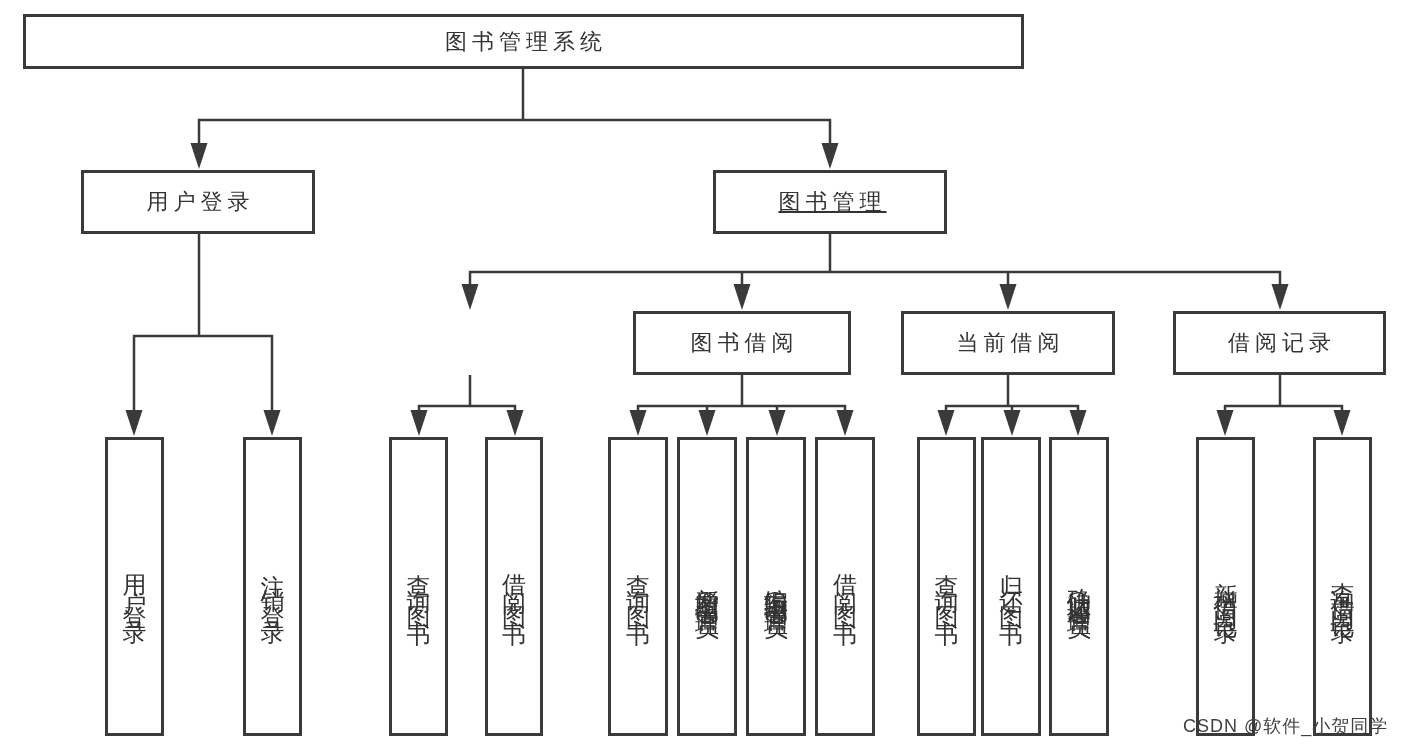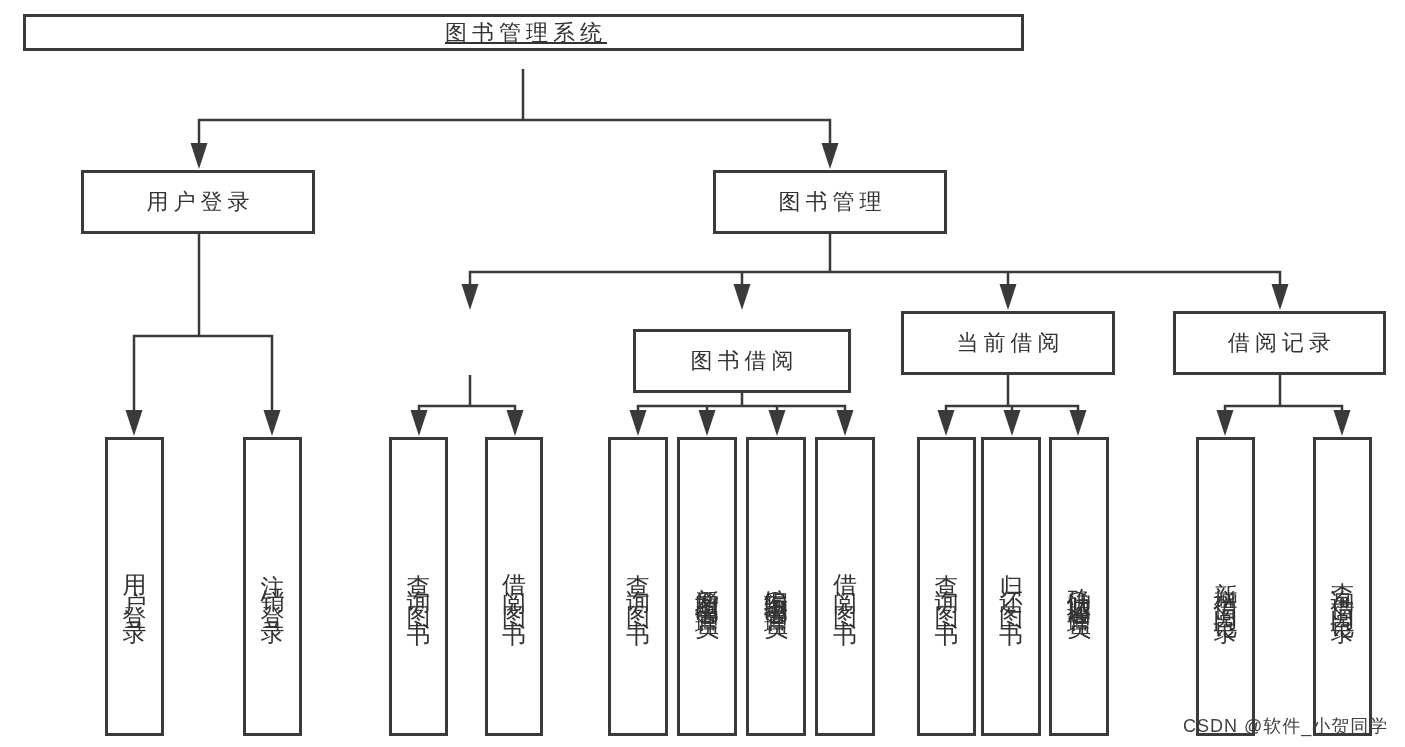--- a/index.html
+++ b/index.html
@@ -117,26 +117,26 @@
       <polygon points="768.5,410 785.5,410 777,436"></polygon>
       <polygon points="836.5,410 853.5,410 845,436"></polygon>
       <polygon points="937.5,410 954.5,410 946,436"></polygon>
       <polygon points="1003.5,410 1020.5,410 1012,436"></polygon>
       <polygon points="1069.5,410 1086.5,410 1078,436"></polygon>
       <polygon points="1216.5,410 1233.5,410 1225,436"></polygon>
       <polygon points="1333.5,410 1350.5,410 1342,436"></polygon>
     </g>
   </svg>
 
-  <div class="node hbox" style="left:23px; top:14px; width:1001px; height:37px;text-decoration:underline;">图书管理系统</div>
+  <div class="node hbox" style="left:23px; top:14px; width:1001px; height:55px;">图书管理系统</div>
 
   <div class="node hbox" style="left:81px; top:170px; width:234px; height:64px;">用户登录</div>
-  <div class="node hbox" style="left:713px; top:170px; width:234px; height:64px;">图书管理</div>
+  <div class="node hbox" style="left:713px; top:170px; width:234px; height:64px;text-decoration:underline;">图书管理</div>
 
-  <div class="node hbox" style="left:633px; top:311px; width:218px; height:64px;margin-top:18px;">图书借阅</div>
+  <div class="node hbox" style="left:633px; top:311px; width:218px; height:64px;">图书借阅</div>
   <div class="node hbox" style="left:901px; top:311px; width:214px; height:64px;font-family:Liberation Mono, monospace;">当前借阅</div>
   <div class="node hbox" style="left:1173px; top:311px; width:213px; height:64px;">借阅记录</div>
 
   <div class="node vbox" style="left:105px; top:437px; width:59px; height:299px;">
     <span class="ls4">用户登录</span>
   </div>
   <div class="node vbox" style="left:243px; top:437px; width:59px; height:299px;">
     <span class="ls4">注销登录</span>
   </div>
 

